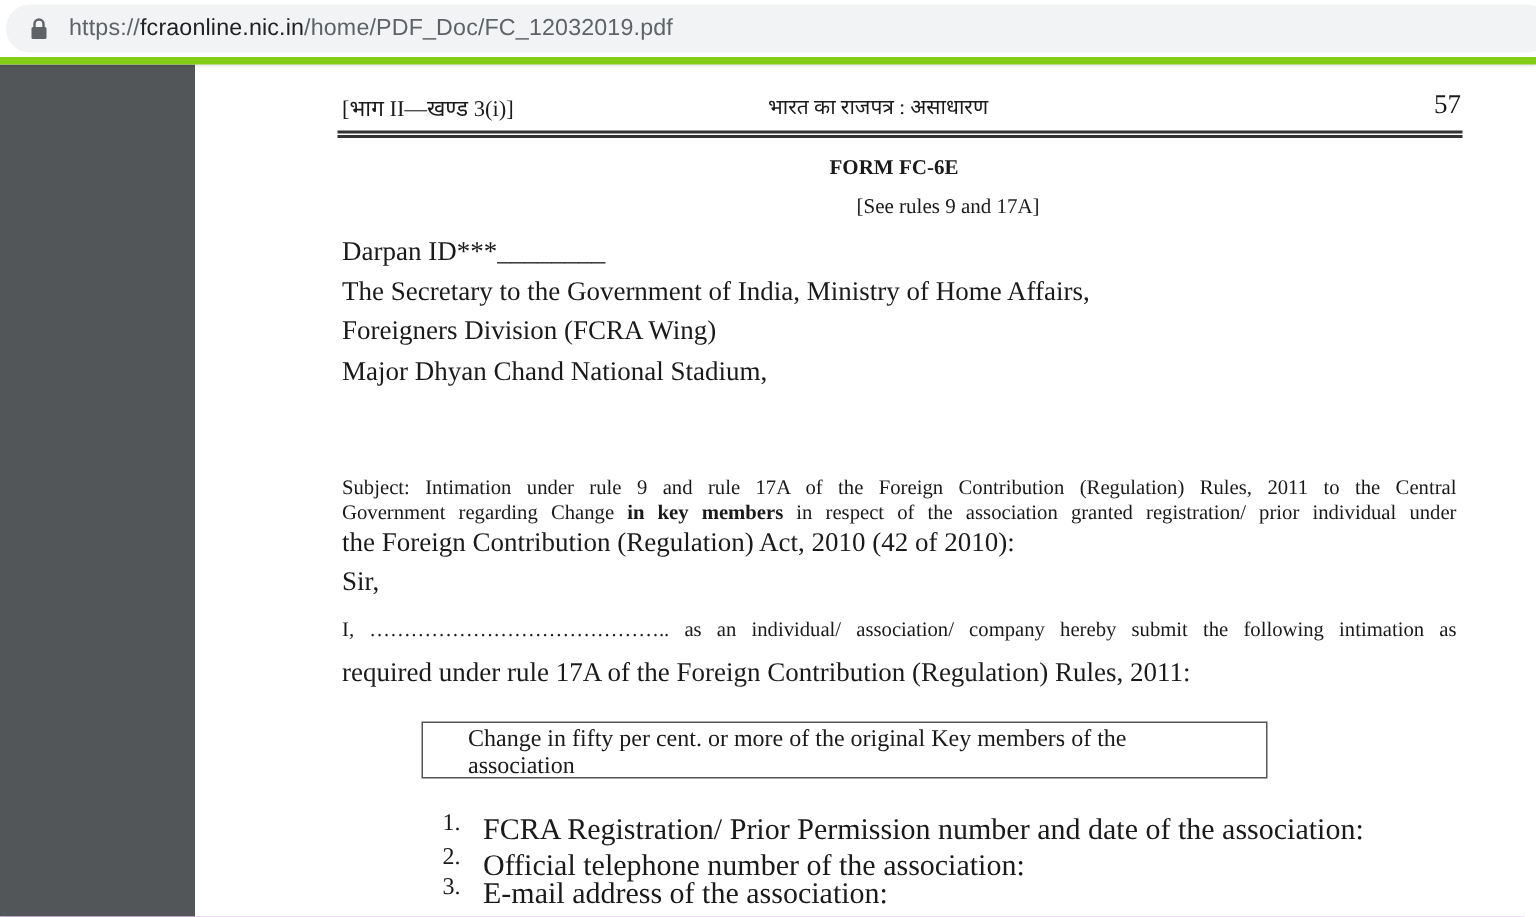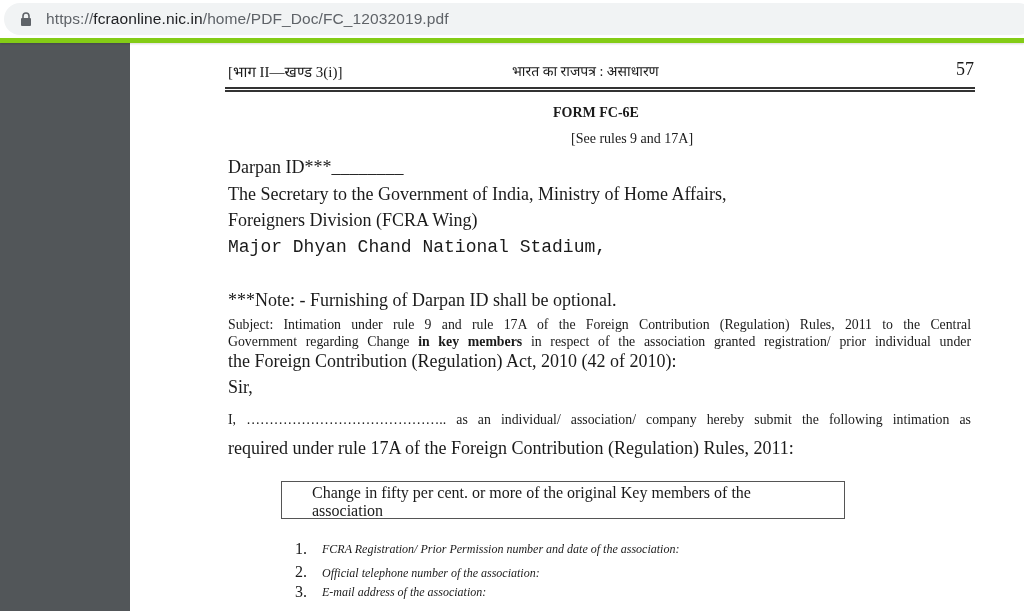--- a/index.html
+++ b/index.html
@@ -37,21 +37,21 @@
   .rule { position:absolute; left:95px; width:750px; height:1.5px; background:#333; }
 
   .body-text { font-size:18px; }
   .justify { position:absolute; left:98px; width:743px; font-size:13.8px; text-align:justify; text-align-last:justify; white-space:nowrap; }
   .boxed {
     position:absolute; left:151px; top:442px; width:564px; height:38px;
     border:1.5px solid #555; box-sizing:border-box; padding:2px 0 0 30px;
     font-size:16px; line-height:18px;
   }
   .li-num { position:absolute; font-size:16px; }
-  .li-text { position:absolute; font-size:12px;font-style:italic; }
+  .li-text { position:absolute; font-size:20px; }
 </style>
 </head>
 <body>
 
 <div class="topbar">
   <div class="omnibox">
     <span class="lock">
       <svg width="12" height="14" viewBox="0 0 12 14">
         <path d="M3 6 V4 a3 3 0 0 1 6 0 V6" fill="none" stroke="#5f6368" stroke-width="1.6"></path>
         <rect x="1" y="6" width="10" height="8" rx="1" fill="#5f6368"></rect>
@@ -71,22 +71,21 @@
     <div class="abs" style="left:826px; top:20px; font-size:18px;">57</div>
     <div class="rule" style="top:48px;"></div>
     <div class="rule" style="top:51px;"></div>
 
     <div class="abs" style="left:423px; top:66px; font-size:14px; font-weight:bold;">FORM FC-6E</div>
     <div class="abs" style="left:405px; top:92px; font-size:14px;margin-left:36px;">[See rules 9 and 17A]</div>
 
     <div class="abs body-text" style="left:98px; top:118px;">Darpan ID***________</div>
     <div class="abs body-text" style="left:98px; top:145px;">The Secretary to the Government of India, Ministry of Home Affairs,</div>
     <div class="abs body-text" style="left:98px; top:171px;">Foreigners Division (FCRA Wing)</div>
-    <div class="abs body-text" style="left:98px; top:198px;font-family:Liberation Mono, monospace;">Major Dhyan Chand National Stadium,</div>
-    <div class="abs body-text" style="left:98px; top:251px;">***Note: - Furnishing of Darpan ID shall be optional.</div>
+    <div class="abs body-text" style="left:98px; top:198px;">Major Dhyan Chand National Stadium,</div>
 
     <div class="justify" style="top:278px;">Subject: Intimation under rule 9 and rule 17A of the Foreign Contribution (Regulation) Rules, 2011 to the Central</div>
     <div class="justify" style="top:295px;"><span>Government regarding Change </span><b>in key members</b><span> in respect of the association granted registration/ prior individual under</span></div>
     <div class="abs body-text" style="left:98px; top:312px;">the Foreign Contribution (Regulation) Act, 2010 (42 of 2010):</div>
     <div class="abs body-text" style="left:98px; top:338px;">Sir,</div>
 
     <div class="justify" style="top:373px;">I, …………………………………….. as an individual/ association/ company hereby submit the following intimation as</div>
     <div class="abs body-text" style="left:98px; top:399px;">required under rule 17A of the Foreign Contribution (Regulation) Rules, 2011:</div>
 
     <div class="boxed">

